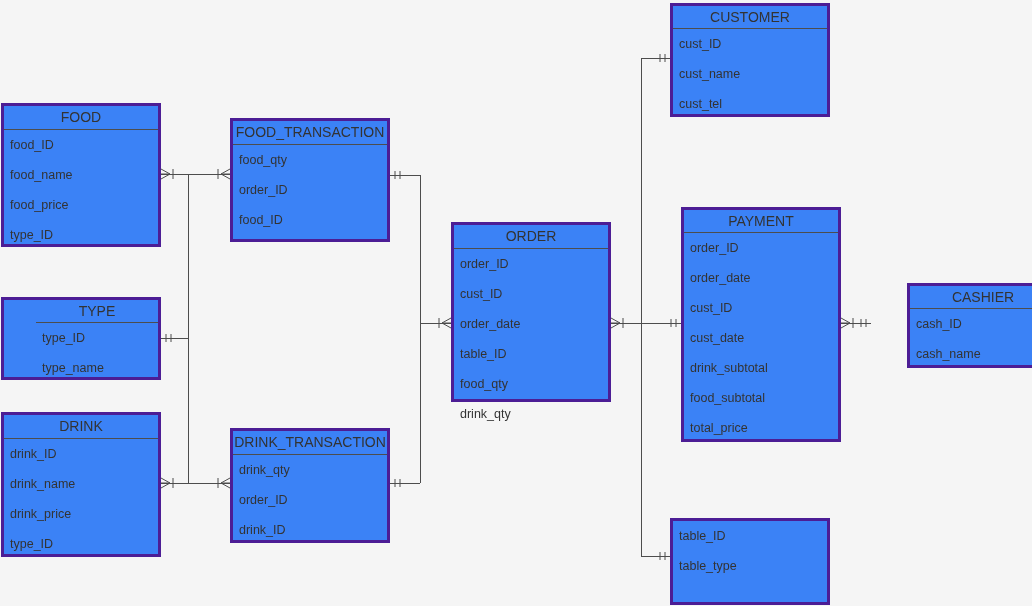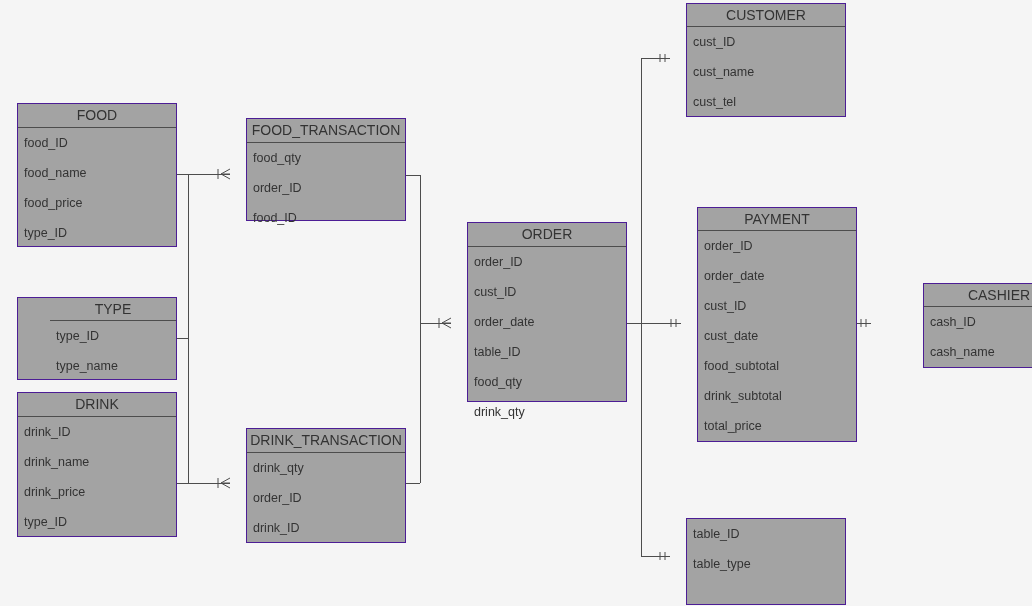--- a/index.html
+++ b/index.html
@@ -16,24 +16,23 @@
     overflow:hidden;
   }
   .connector-layer{
     position:absolute;
     left:0;top:0;
     width:1032px;height:606px;
   }
   .entity{
     position:absolute;
     box-sizing:border-box;
-    background:#a3a3a3;
-    border:1px solid #4c1d95;
+    background:#3b82f6;
+    border:3px solid #4c1d95;
     color:#333333;
-    margin-left:16px;
   }
   .entity-title{
     box-sizing:border-box;
     border-bottom:1px solid #4d4d4d;
     text-align:center;
     font-size:14px;
     line-height:23px;
     white-space:nowrap;
     overflow:hidden;
     color:#333333;
@@ -93,30 +92,30 @@
           <div class="entity-field">type_ID</div>
         </div>
       </div>
       <div class="entity" style="left: 1px; top: 297px; width: 160px; height: 83px; padding-left: 32px;">
         <div class="entity-title" style="height: 23px; line-height: 22px;">TYPE</div>
         <div class="entity-fields">
           <div class="entity-field">type_ID</div>
           <div class="entity-field">type_name</div>
         </div>
       </div>
-      <div class="entity" style="left: 1px; top: 392px; width: 160px; height: 145px;">
+      <div class="entity" style="left: 1px; top: 412px; width: 160px; height: 145px;">
         <div class="entity-title" style="height: 24px; line-height: 23px;">DRINK</div>
         <div class="entity-fields">
           <div class="entity-field">drink_ID</div>
           <div class="entity-field">drink_name</div>
           <div class="entity-field">drink_price</div>
           <div class="entity-field">type_ID</div>
         </div>
       </div>
-      <div class="entity" style="left: 230px; top: 118px; width: 160px; height: 103px;">
+      <div class="entity" style="left: 230px; top: 118px; width: 160px; height: 124px;">
         <div class="entity-title" style="height: 24px; line-height: 23px;">FOOD_TRANSACTION</div>
         <div class="entity-fields">
           <div class="entity-field">food_qty</div>
           <div class="entity-field">order_ID</div>
           <div class="entity-field">food_ID</div>
         </div>
       </div>
       <div class="entity" style="left: 230px; top: 428px; width: 160px; height: 115px;">
         <div class="entity-title" style="height: 24px; line-height: 23px;">DRINK_TRANSACTION</div>
         <div class="entity-fields">
@@ -144,22 +143,22 @@
           <div class="entity-field">cust_tel</div>
         </div>
       </div>
       <div class="entity" style="left: 681px; top: 207px; width: 160px; height: 235px;">
         <div class="entity-title" style="height: 23px; line-height: 22px;">PAYMENT</div>
         <div class="entity-fields">
           <div class="entity-field">order_ID</div>
           <div class="entity-field">order_date</div>
           <div class="entity-field">cust_ID</div>
           <div class="entity-field">cust_date</div>
+          <div class="entity-field">drink_subtotal</div>
           <div class="entity-field">food_subtotal</div>
-          <div class="entity-field">drink_subtotal</div>
           <div class="entity-field">total_price</div>
         </div>
       </div>
       <div class="entity" style="left: 907px; top: 283px; width: 152px; height: 85px;">
         <div class="entity-title" style="height: 23px; line-height: 22px;">CASHIER</div>
         <div class="entity-fields">
           <div class="entity-field">cash_ID</div>
           <div class="entity-field">cash_name</div>
         </div>
       </div>

